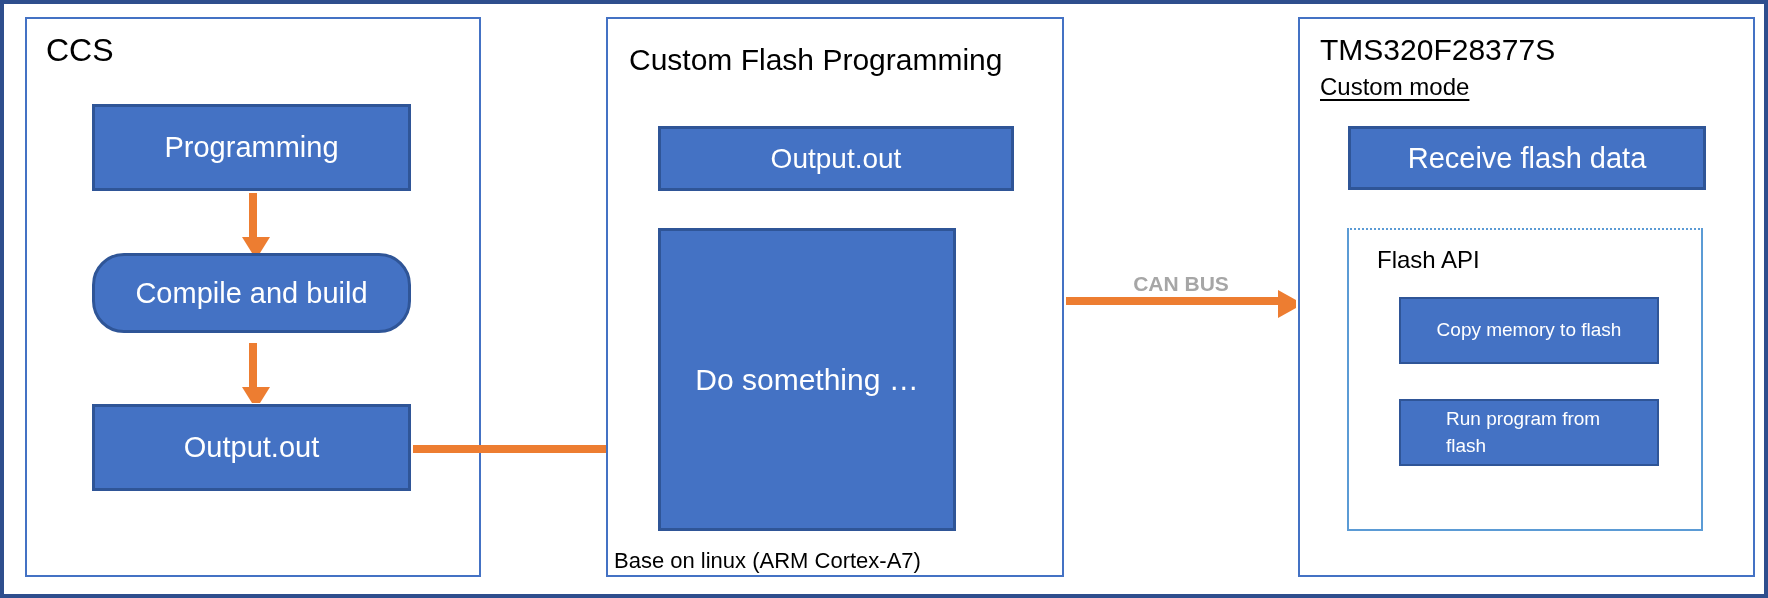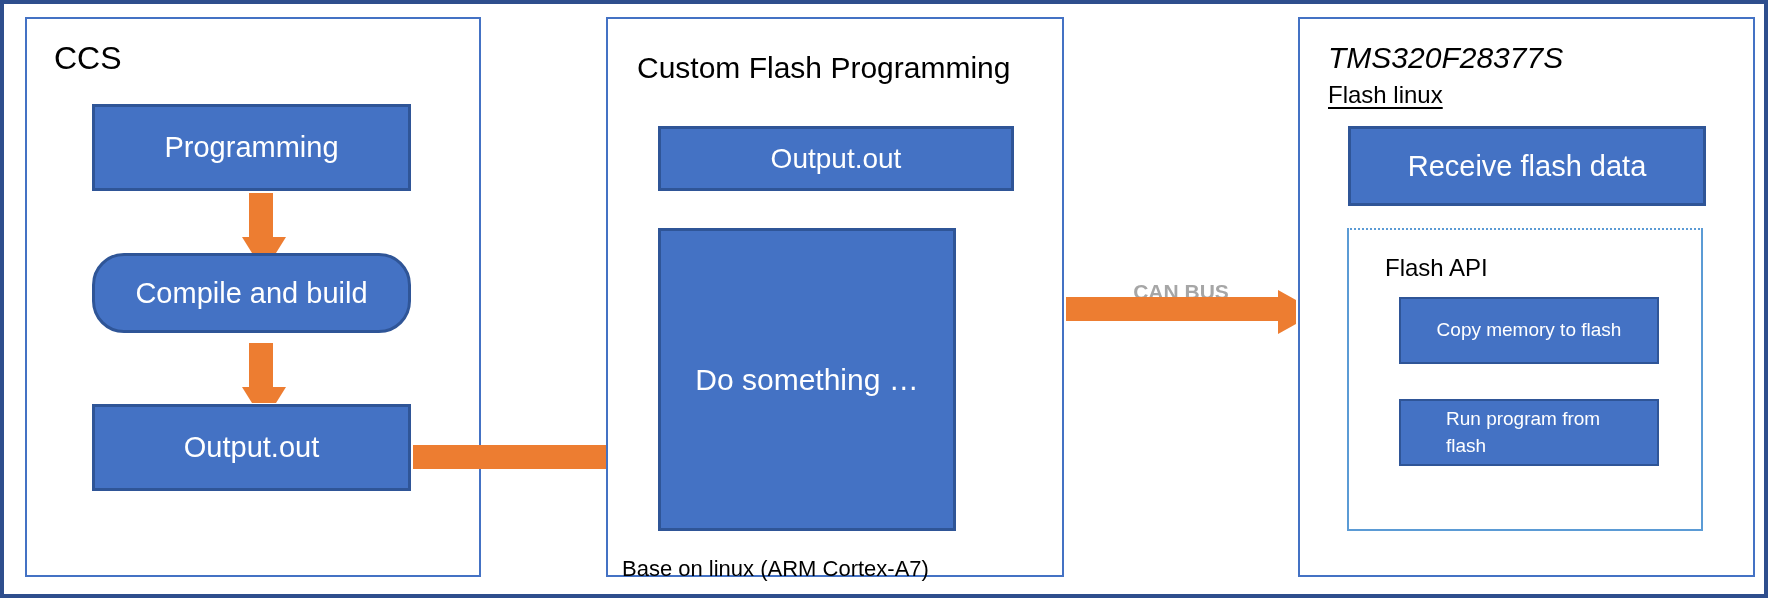--- a/index.html
+++ b/index.html
@@ -4,21 +4,21 @@
 <style>
   :root{
     --box-fill:#4472C4;
     --box-border:#2F5597;
     --container-border:#4472C4;
     --frame-border:#2E4E8D;
     --arrow:#ED7D31;
     --bus-label:#A6A6A6;
     --subbox-border:#5B9BD5;
   }
-  *{box-sizing:border-box;margin:0;padding:12px;}
+  *{box-sizing:border-box;margin:0;padding:4px;}
   html,body{width:1768px;height:598px;background:#ffffff;overflow:hidden;
     font-family:"Liberation Sans", sans-serif;}
   .frame{position:absolute;left:0;top:0;width:1768px;height:598px;
     border:4px solid var(--frame-border);background:#ffffff;}
   .container{position:absolute;border:2px solid var(--container-border);background:#ffffff;}
   .container-title{position:absolute;color:#000000;font-size:30px;font-weight:400;
     white-space:nowrap;}
   .bluebox{position:absolute;background:var(--box-fill);border:3px solid var(--box-border);
     color:#ffffff;display:flex;align-items:center;justify-content:center;text-align:left;
     font-size:29px;line-height:1.25;}
@@ -70,25 +70,25 @@
 
   <div class="bluebox" style="left:654px;top:224px;width:298px;height:303px;font-size:30px;">Do something …</div>
 
   <div class="caption" style="left:606px;top:540px;">Base on linux (ARM Cortex-A7)</div>
 
   <div class="bus-label" style="left:1062px;top:252px;width:230px;">CAN BUS</div>
   <div class="hstem" style="left:1062px;top:293px;width:213px;"></div>
   <div class="hhead" style="left:1274px;top:286px;"></div>
 
   <div class="container" style="left:1294px;top:13px;width:457px;height:560px;">
-    <div class="container-title" style="left:16px;top:10px;font-style:italic;">TMS320F28377S</div>
-    <div class="subtitle" style="left:16px;top:50px;">Flash linux</div>
+    <div class="container-title" style="left:16px;top:10px;">TMS320F28377S</div>
+    <div class="subtitle" style="left:16px;top:50px;">Custom mode</div>
   </div>
 
-  <div class="bluebox" style="left:1344px;top:122px;width:358px;height:80px;">Receive flash data</div>
+  <div class="bluebox" style="left:1344px;top:122px;width:358px;height:64px;">Receive flash data</div>
 
   <div class="subbox" style="left:1343px;top:224px;width:356px;height:303px;">
     <div class="subbox-label" style="left:24px;top:12px;">Flash API</div>
   </div>
 
   <div class="bluebox small" style="left:1395px;top:395px;width:260px;height:67px;padding:0 45px;">Run program from flash</div>
 
   <div class="bluebox small" style="left:1395px;top:293px;width:260px;height:67px;">Copy memory to flash</div>
 
 </div>

